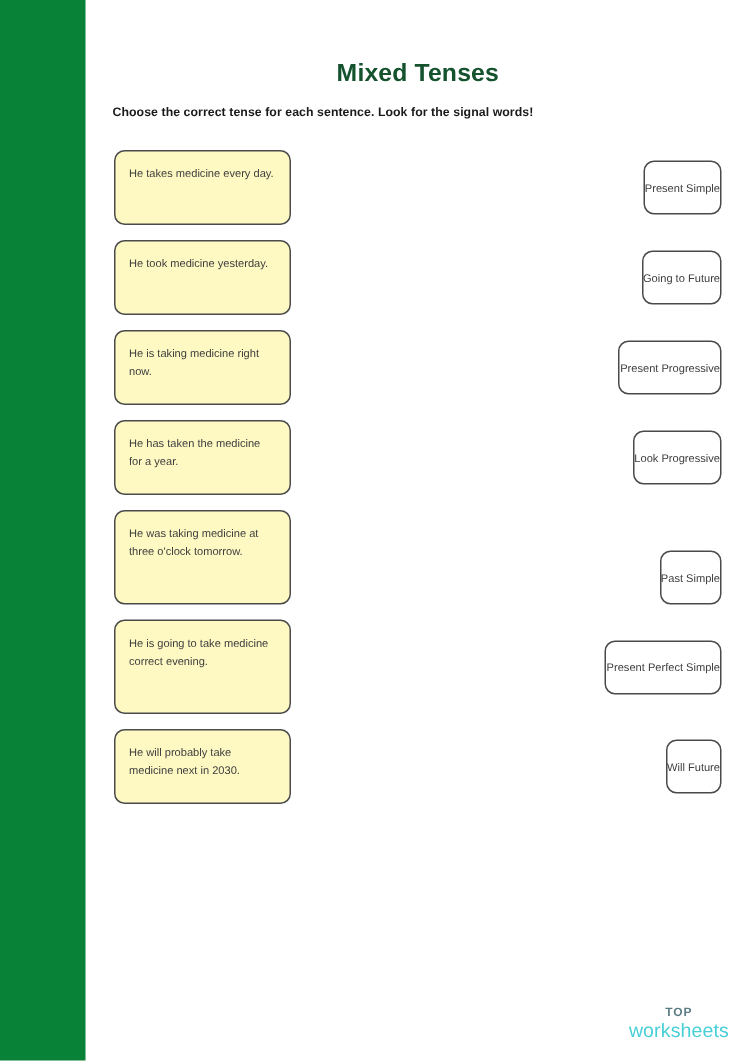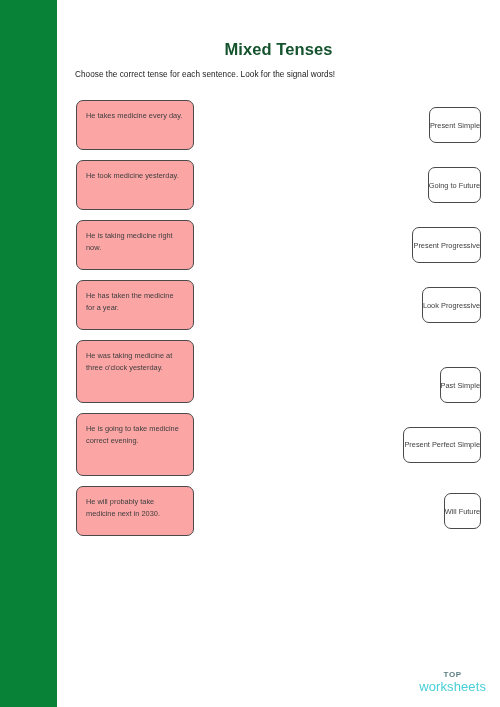--- a/index.html
+++ b/index.html
@@ -45,21 +45,21 @@
     letter-spacing: 0.1px;
   }
 
   #page-subtitle {
     position: absolute;
     left: 75px;
     top: 70px;
     width: 400px;
     text-align: left;
     font-size: 8.2px;
-    font-weight: normal;
+    font-weight: bold;
     color: #1a1a1a;
     letter-spacing: 0.05px;
   }
 
   
   #prompt-column {
     position: absolute;
     left: 76px;
     top: 100px;
     width: 118px;
@@ -70,21 +70,21 @@
     top: 100px;
     width: 201px;
   }
 
   
   .prompt-card {
     box-sizing: border-box;
     width: 118px;
     border: 1px solid #4a4a4a;
     border-radius: 7px;
-    background: #fca5a5;
+    background: #fef9c3;
     padding: 9px 9px 9px 9px;
     font-size: 7.4px;
     line-height: 1.62;
     color: #3d3d3d;
     margin-bottom: 10px;
     display: flex;
     align-items: flex-start;
   }
   .prompt-card.lines-2 { height: 50px; }
   .prompt-card.lines-3 { height: 63px; }
@@ -149,21 +149,21 @@
       <div class="prompt-card lines-2">
         <span>He took medicine yesterday.</span>
       </div>
       <div class="prompt-card lines-2">
         <span>He is taking medicine right now.</span>
       </div>
       <div class="prompt-card lines-2">
         <span>He has taken the medicine for a year.</span>
       </div>
       <div class="prompt-card lines-3">
-        <span>He was taking medicine at three o'clock yesterday.</span>
+        <span>He was taking medicine at three o'clock tomorrow.</span>
       </div>
       <div class="prompt-card lines-3">
         <span>He is going to take medicine correct evening.</span>
       </div>
       <div class="prompt-card lines-2">
         <span>He will probably take medicine next in 2030.</span>
       </div>
     </div>
 
   <div id="answer-column">

